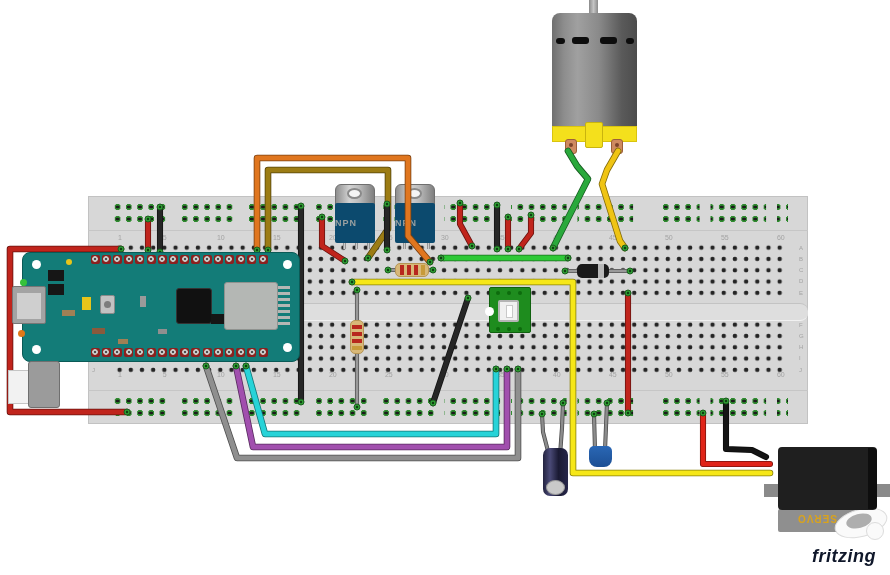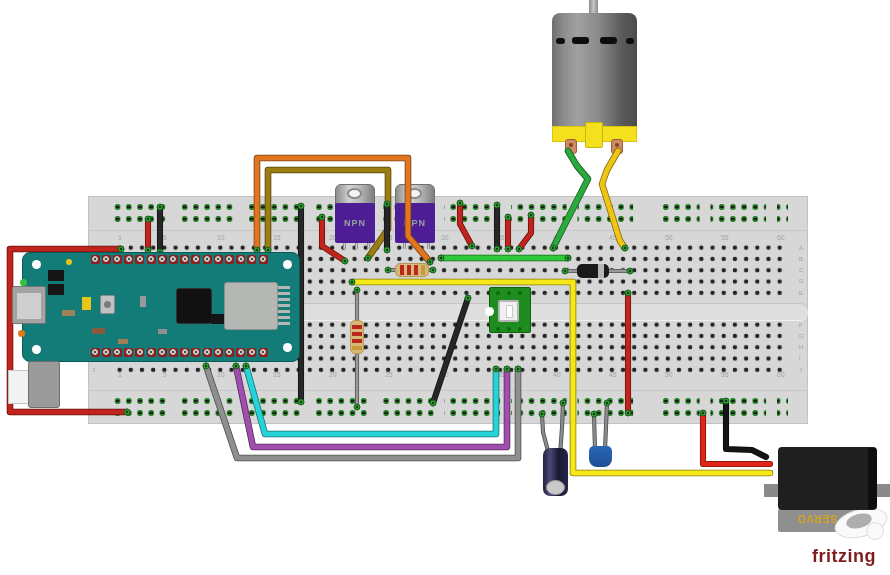--- a/index.html
+++ b/index.html
@@ -25,35 +25,35 @@
   .rowletter{position:absolute;font-size:6px;color:#a3a3a3;z-index:1;}
   
   #wires-svg{left:0;top:0;z-index:3;}
   
   .comp{z-index:2;}
   .comp4{z-index:4;}
   
   .t-tab{background:linear-gradient(90deg,#8e8e8e,#d2d2d2 35%,#bdbdbd 60%,#7f7f7f);
          border-radius:6px 6px 0 0;border:1px solid #6f6f6f;box-sizing:border-box;}
   .t-hole{background:#f5f5f5;border:2px solid #8a8a8a;border-radius:50%;box-sizing:border-box;}
-  .t-body{background:#4c1d95;border-radius:2px;color:#9aa0a0;font-weight:bold;font-size:9px;
-          letter-spacing:1px;text-align:center;line-height:40px;}
+  .t-body{background:#0c4a6e;border-radius:2px;color:#9aa0a0;font-weight:bold;font-size:9px;
+          letter-spacing:1px;text-align:left;line-height:40px;}
   .t-leg{background:linear-gradient(90deg,#777,#ccc,#777);}
   .padsq{position:absolute;width:9px;height:9px;background:#8c1f1f;border-radius:2px;}
   .padsq::after{content:"";position:absolute;left:1.5px;top:1.5px;width:6px;height:6px;border-radius:50%;
                 background:radial-gradient(circle,#4d4d4d 1.2px,#c9c9c9 1.4px 2.8px,#8c6a3a 3px);}
   .res-body{background:#d8b878;border:1px solid #b59455;box-sizing:border-box;border-radius:5px;
             display:flex;justify-content:center;}
   .res-h{flex-direction:row;gap:3px;padding:1px 0;}
   .res-h .band{width:4px;height:100%;}
   .res-v{flex-direction:column;gap:3px;padding:0 1px;}
   .res-v .band{height:4px;width:100%;}
   .whitehole{background:#fff;border-radius:50%;}
   .greendot{background:#0d6b0d;border-radius:50%;width:4px;height:4px;}
-  #watermark{font-size:18px;font-weight:bold;color:#7f1d1d;letter-spacing:0.5px;z-index:5;}
+  #watermark{font-size:18px;font-style:italic;font-weight:bold;color:#0f172a;letter-spacing:0.5px;z-index:5;}
 </style>
 </head>
 <body>
 
 <div id="canvas">
 
   <div id="breadboard" class="abs"></div>
   <div class="abs bb-sep" style="top:230px"></div>
   <div class="abs bb-sep" style="top:390px"></div>
   <div id="bb-channel" class="abs"></div>

